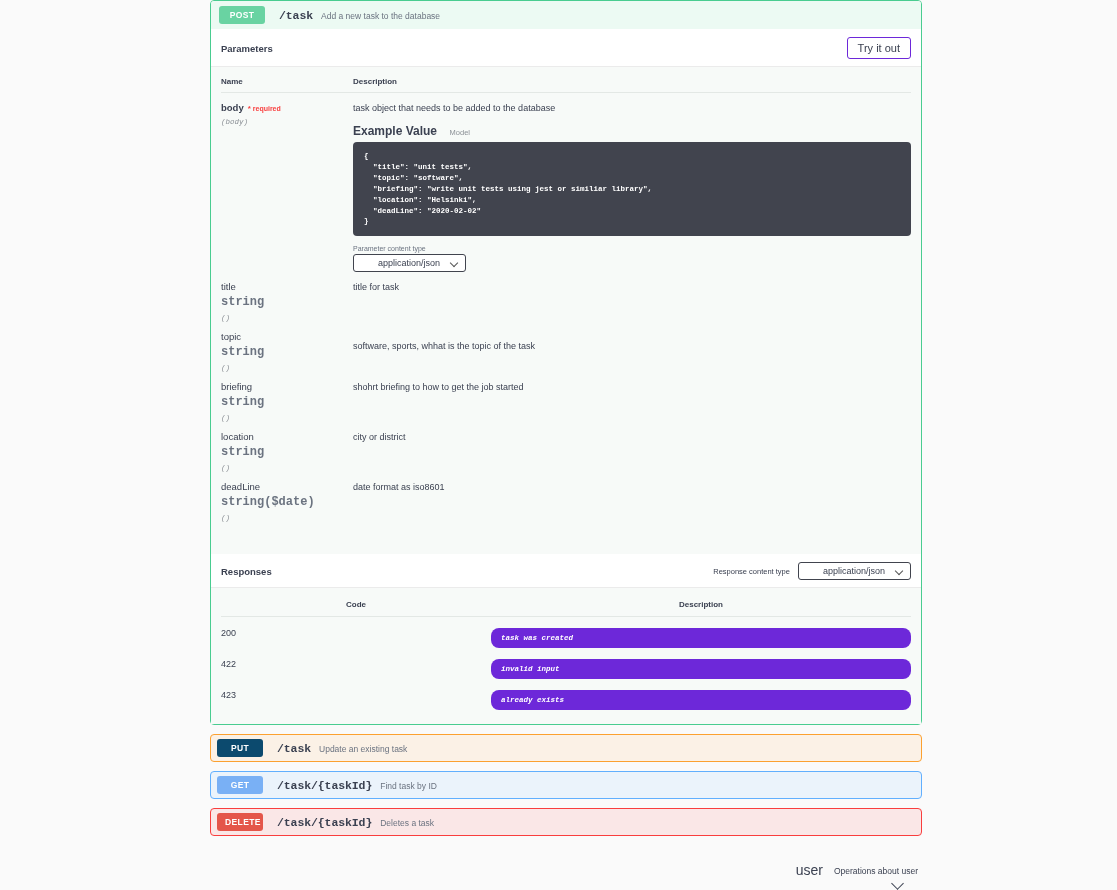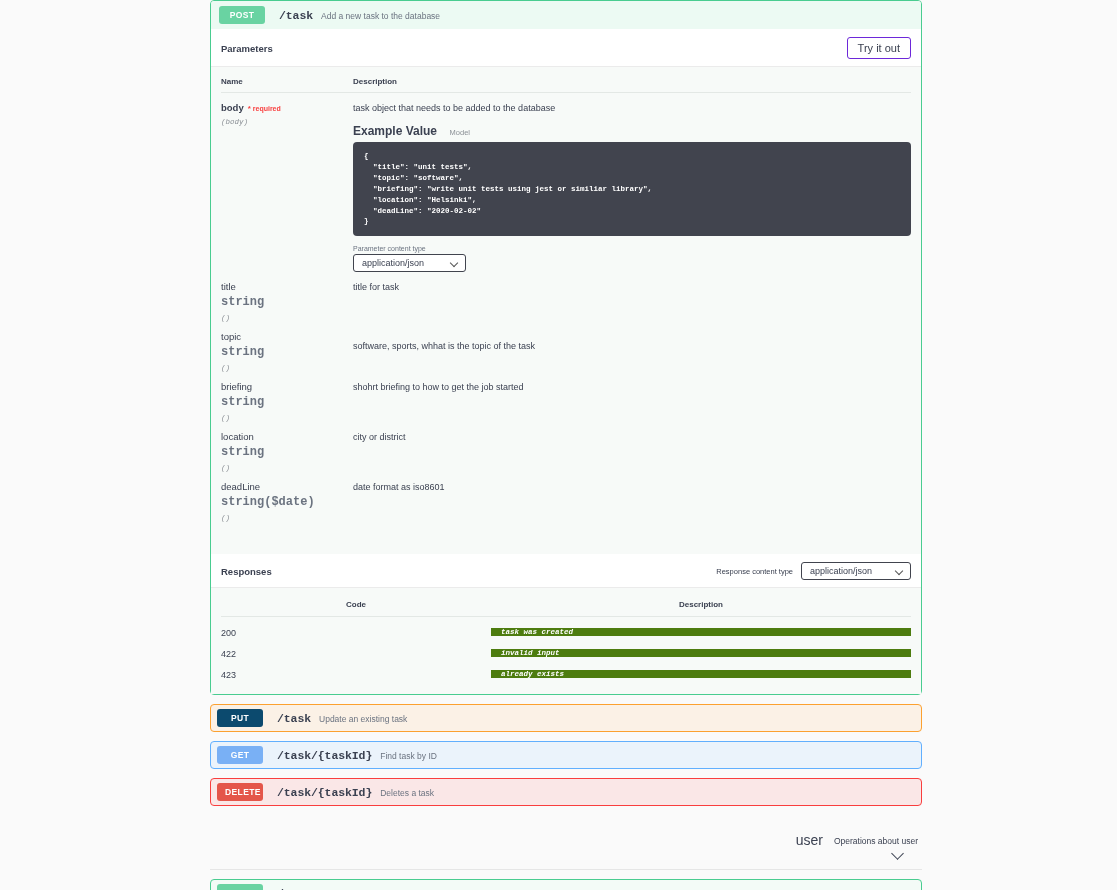--- a/index.html
+++ b/index.html
@@ -177,21 +177,21 @@
   }
   .select-box {
     display: inline-flex;
     align-items: center;
     justify-content: space-between;
     border: 1px solid #41444e;
     border-radius: 3px;
     background: #fff;
     font-size: 9px;
     color: #3b4151;
-    padding: 3px 6px 3px 8px;
+    padding: 3px 6px 3px 24px;
     min-width: 113px;
     cursor: pointer;
   }
   .select-box.resp { min-width: 110px; }
   .chev {
     display: inline-block;
     width: 9px; height: 9px;
     margin-left: 10px;
     position: relative;
   }
@@ -233,24 +233,24 @@
   }
   th.col-code { width: 270px; }
   table.resps td {
     vertical-align: top;
     padding: 11px 0 0 0;
     font-size: 9px;
     color: #3b4151;
   }
   td.col-code { width: 270px; }
   .resp-msg {
-    background: #4d7c0f;
+    background: #6d28d9;
     color: #fff;
-    border-radius: 0;
-    padding: 0 10px;
+    border-radius: 8px;
+    padding: 6px 10px;
     font-family: "Liberation Mono", monospace;
     font-size: 7.5px;
     font-weight: bold;
     font-style: italic;
   }
 
   
   .op-row {
     display: flex;
     align-items: center;

